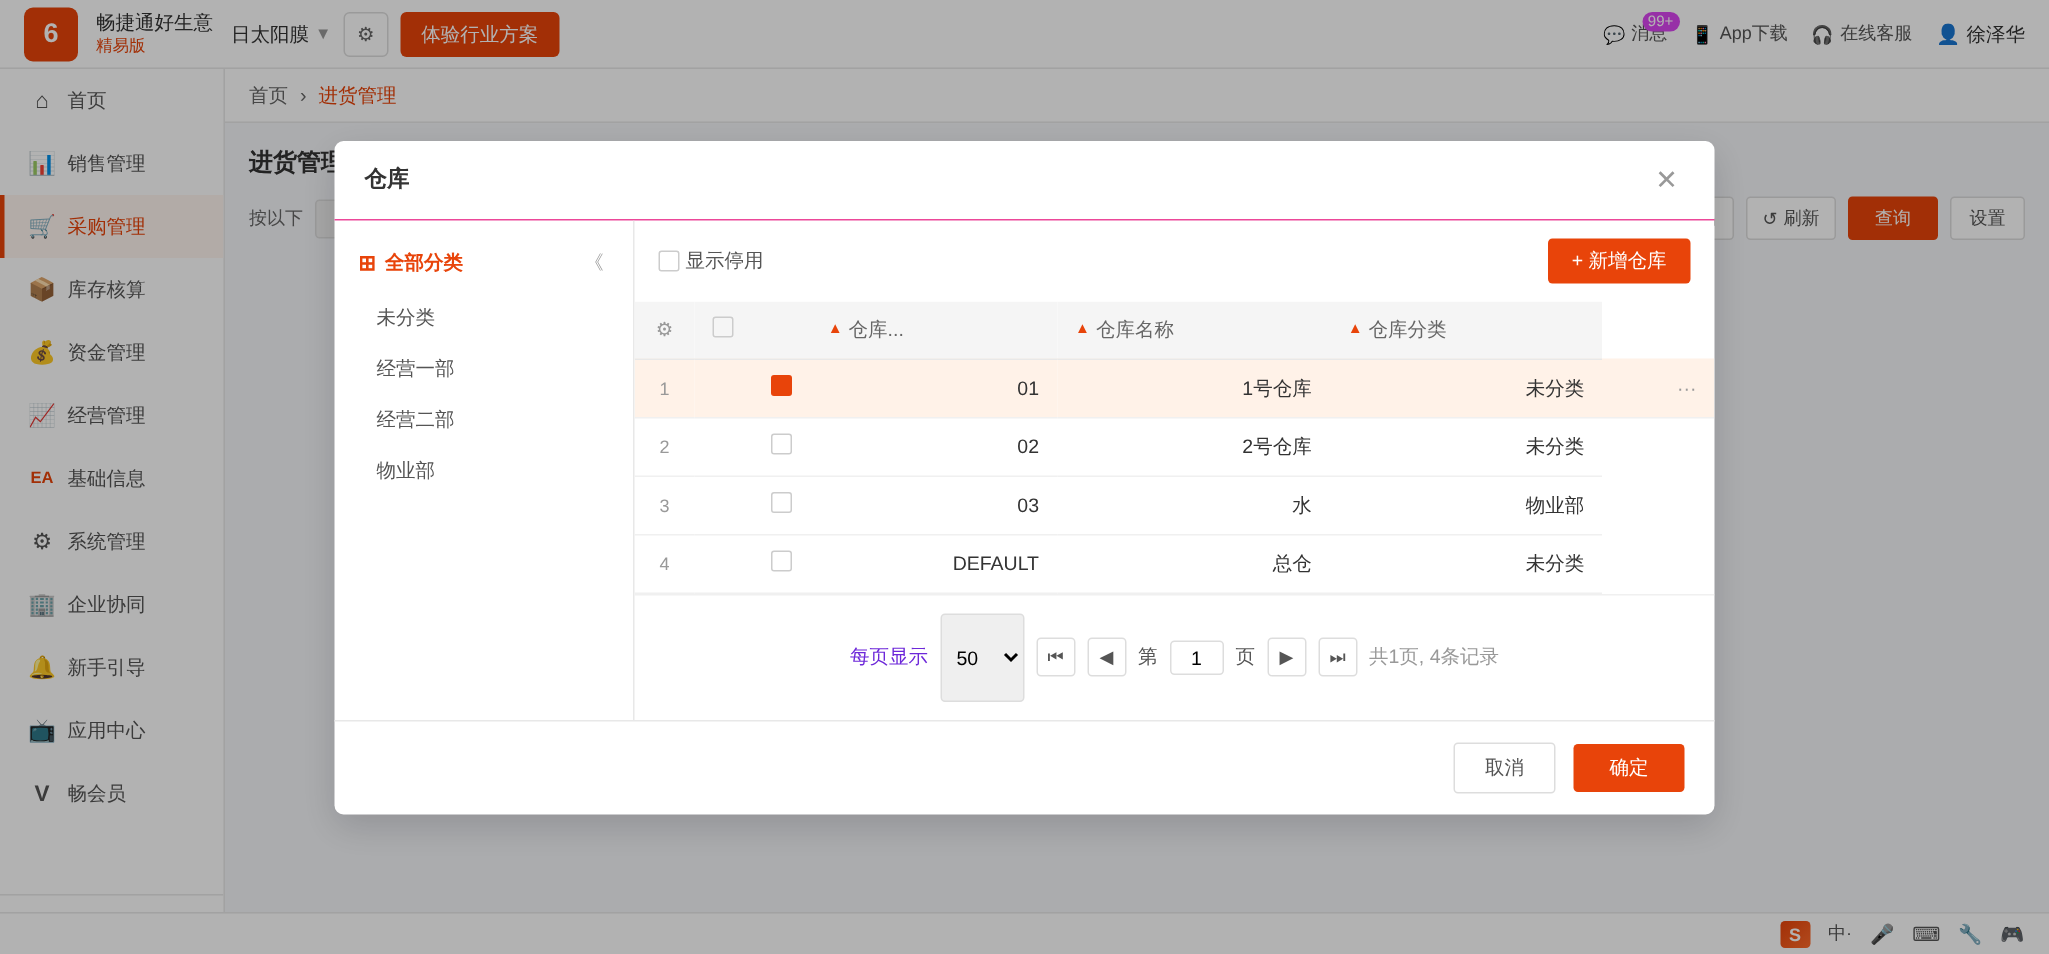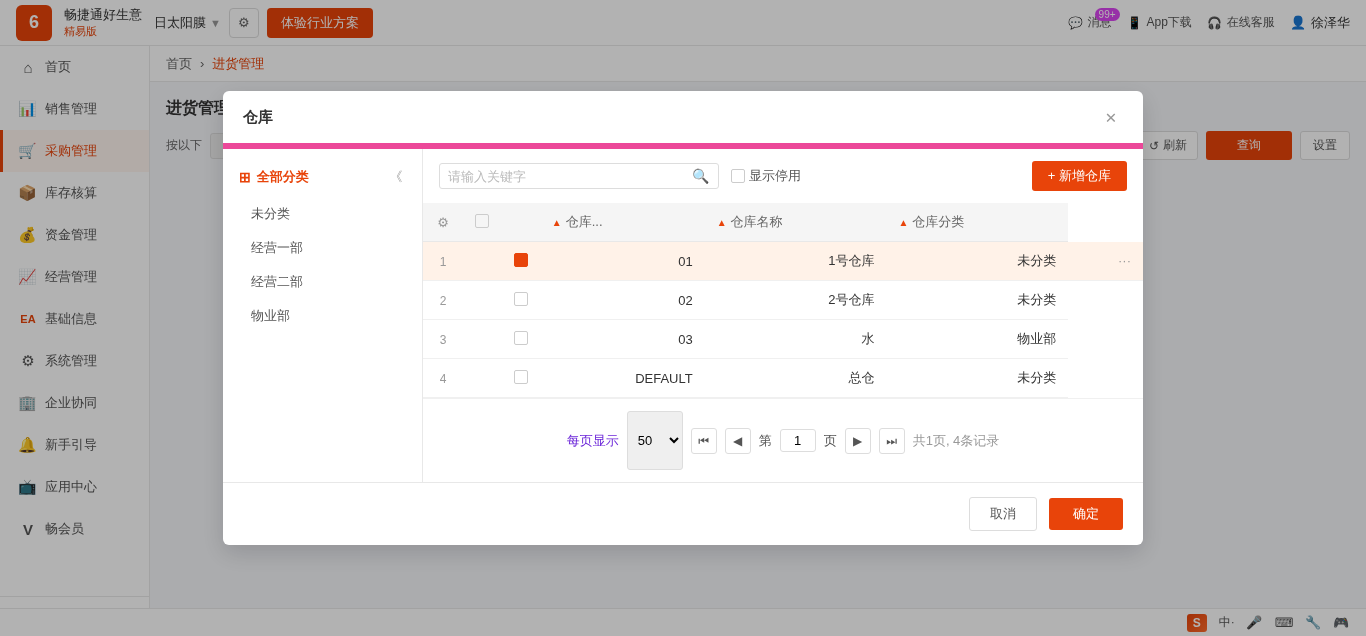--- a/index.html
+++ b/index.html
@@ -99,21 +99,21 @@
     .toolbar-right { margin-left: auto; display: flex; gap: 8px; }
     .btn-print, .btn-export, .btn-refresh {
       border: 1px solid #ddd; background: #fff;
       border-radius: 3px; padding: 5px 10px;
       font-size: 12px; cursor: pointer; color: #555;
       display: flex; align-items: center; gap: 4px;
     }
     .btn-query {
       background: #e8440a; color: #fff;
       border: none; border-radius: 3px;
-      padding: 5px 31px; cursor: pointer; font-size: 12px;
+      padding: 5px 18px; cursor: pointer; font-size: 12px;
     }
     .btn-settings {
       background: #fff; color: #555;
       border: 1px solid #ddd; border-radius: 3px;
       padding: 5px 12px; cursor: pointer; font-size: 12px;
     }
 
     
     .overlay {
       position: fixed; top: 0; left: 0; right: 0; bottom: 0;
@@ -126,22 +126,21 @@
       background: #fff;
       border-radius: 6px;
       width: 920px;
       max-height: 580px;
       display: flex; flex-direction: column;
       box-shadow: 0 8px 24px rgba(0,0,0,0.15);
     }
     .dialog-header {
       display: flex; align-items: center; justify-content: space-between;
       padding: 14px 20px;
-      border-bottom: 6px solid #ec4899;
-      font-family: Liberation Mono, monospace;
+      border-bottom: 1px solid #ec4899;
     }
     .dialog-title { font-size: 15px; font-weight: bold; color: #333; }
     .dialog-close {
       cursor: pointer; color: #999; font-size: 18px;
       width: 24px; height: 24px;
       display: flex; align-items: center; justify-content: center;
     }
 
     .dialog-body { display: flex; flex: 1; overflow: hidden; }
 
@@ -428,24 +427,20 @@
         </div>
         <div class="category-item">未分类</div>
         <div class="category-item">经营一部</div>
         <div class="category-item">经营二部</div>
         <div class="category-item">物业部</div>
       </div>
 
       <div class="table-panel">
 
         <div class="table-toolbar">
-          <div class="search-box">
-            <input class="search-input" type="text" placeholder="请输入关键字" style="">
-            <span class="search-icon">🔍</span>
-          </div>
           <label class="show-disabled">
             <span class="checkbox-square"></span>
             <span>显示停用</span>
           </label>
           <button class="btn-add-warehouse">+ 新增仓库</button>
         </div>
 
         <div style="overflow:auto;flex:1;">
           <table class="data-table">
             <thead>

